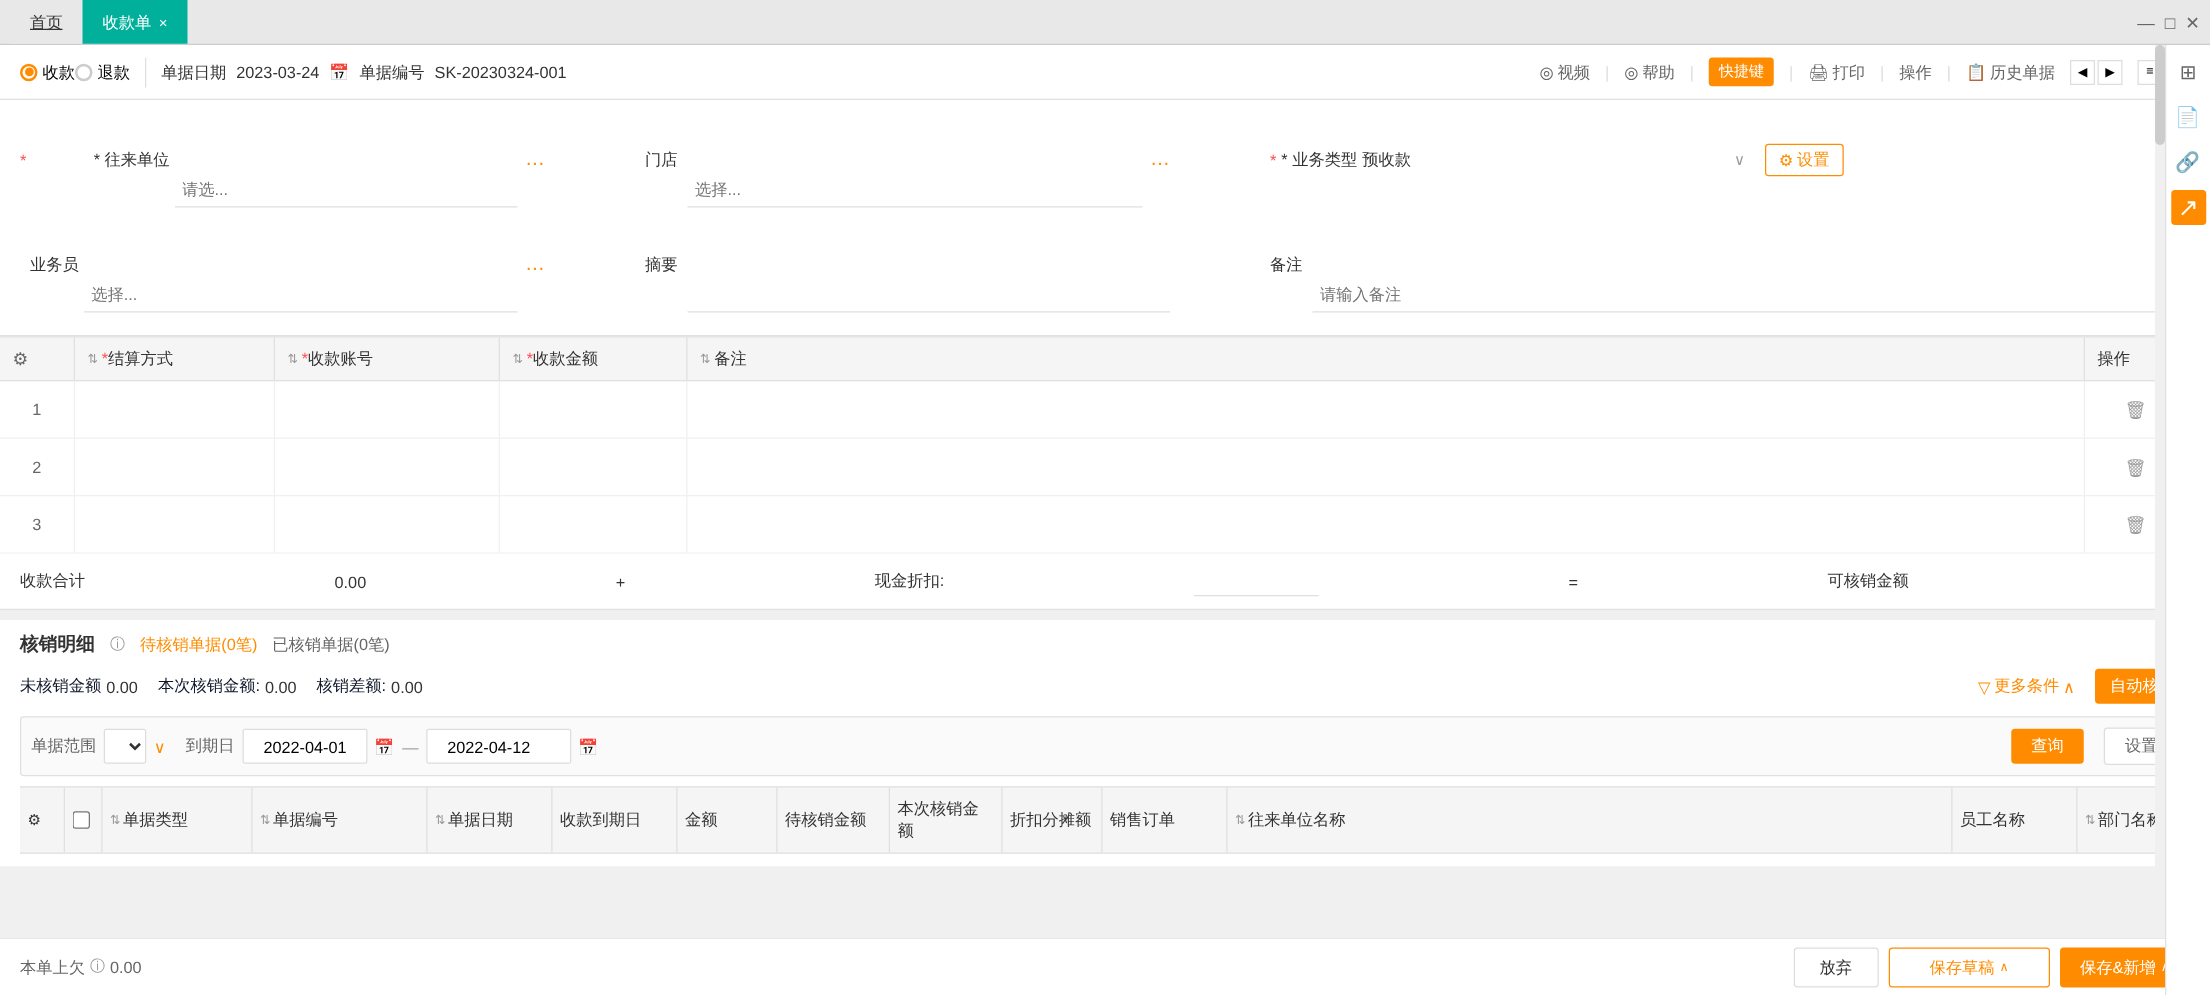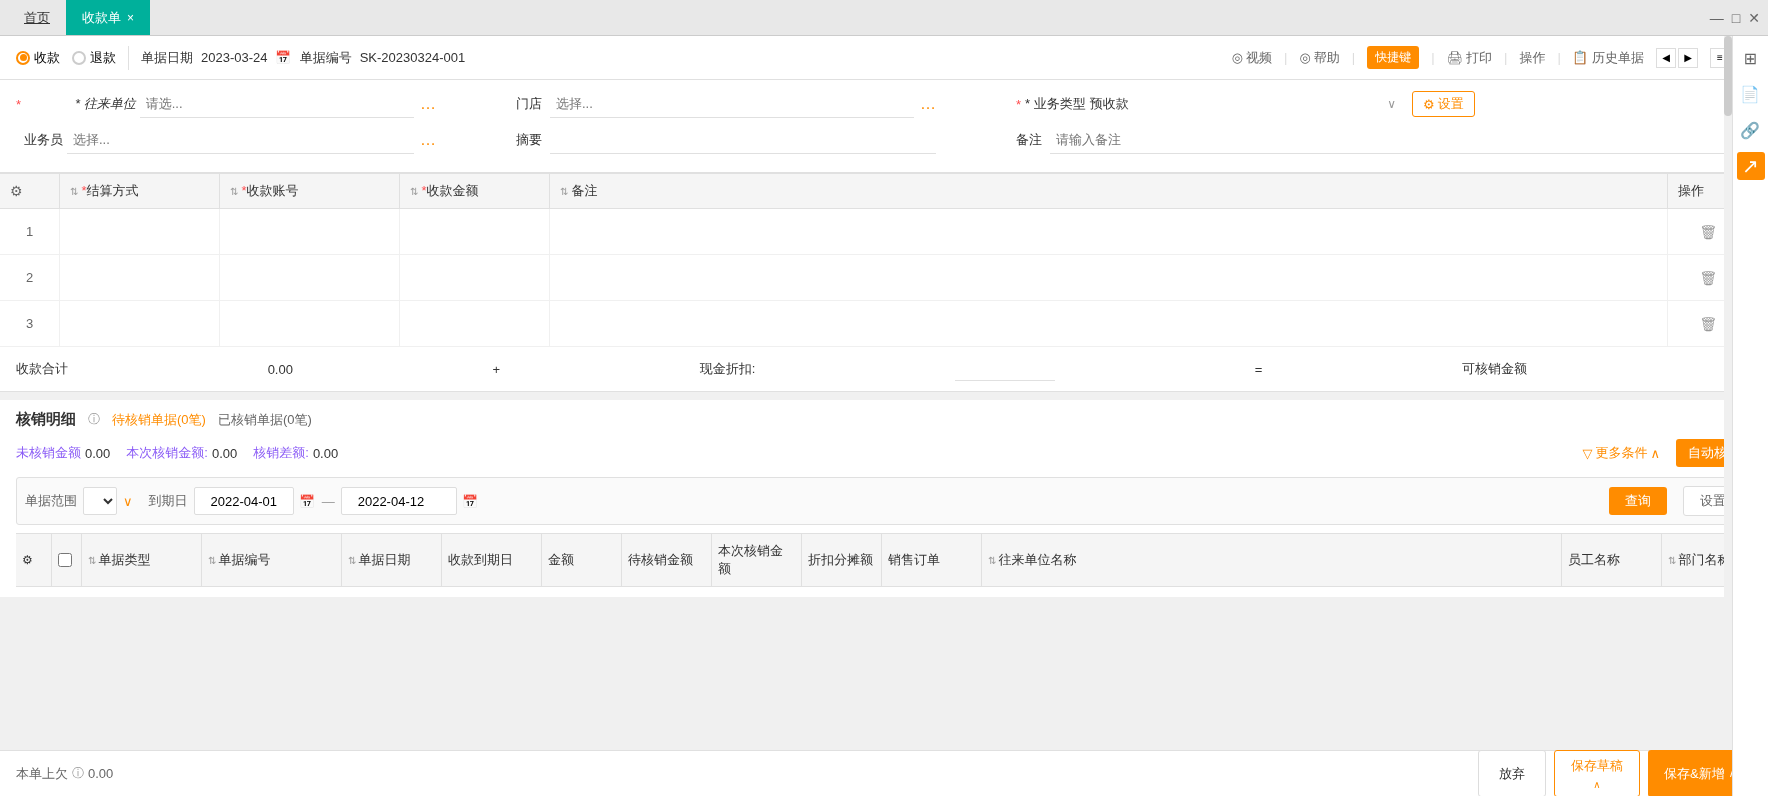--- a/index.html
+++ b/index.html
@@ -20,21 +20,21 @@
     }
     .tab-close { margin-left: 6px; cursor: pointer; font-size: 12px; }
     .window-controls { margin-left: auto; display: flex; gap: 8px; }
     .win-btn { cursor: pointer; font-size: 14px; color: #666; }
 
     
     .toolbar {
       display: flex; align-items: center; background: white; height: 44px;
       border-bottom: 1px solid #e0e0e0; padding: 0 16px; gap: 8px;
     }
-    .radio-group { display: flex; align-items: center; gap: 12px; }
+    .radio-group { display: flex; align-items: center; }
     .radio-item { display: flex; align-items: center; gap: 4px; cursor: pointer; }
     .radio-dot { width: 14px; height: 14px; border-radius: 50%; border: 2px solid #ff8c00; display: flex; align-items: center; justify-content: center; }
     .radio-dot.active::after { content: ''; width: 7px; height: 7px; background: #ff8c00; border-radius: 50%; }
     .radio-dot.inactive { border-color: #ccc; }
     .divider-v { width: 1px; height: 24px; background: #e0e0e0; margin: 0 4px; }
     .doc-date { display: flex; align-items: center; gap: 4px; color: #333; }
     .doc-num { display: flex; align-items: center; gap: 4px; color: #333; }
     .toolbar-actions { margin-left: auto; display: flex; align-items: center; gap: 12px; }
     .action-link { color: #666; cursor: pointer; display: flex; align-items: center; gap: 3px; font-size: 12px; }
     .shortcut-btn { background: #ff8c00; color: white; border: none; padding: 3px 8px; border-radius: 3px; cursor: pointer; font-size: 12px; }
@@ -46,21 +46,21 @@
 
     
     .form-area {
       background: white; padding: 10px 16px; border-bottom: 1px solid #e0e0e0;
     }
     .form-row { display: flex; align-items: center; margin-bottom: 8px; gap: 0; }
     .form-field { display: flex; align-items: center; gap: 4px; flex: 1; }
     .field-label { color: #333; white-space: nowrap; min-width: 55px; }
     .field-input {
       flex: 1; height: 28px; border: none; border-bottom: 1px solid #e0e0e0;
-      padding: 0 6px; color: #999; outline: none; background: transparent;
+      padding: 0 6px; color: #999; outline: none; background: transparent; margin-top: 48px;
     }
     .more-btn { color: #ff8c00; cursor: pointer; font-size: 16px; margin-left: 2px; }
     .dropdown-arrow { color: #999; cursor: pointer; font-size: 12px; }
     .settings-btn {
       border: 1px solid #ff8c00; color: #ff8c00; background: white;
       padding: 3px 10px; border-radius: 3px; cursor: pointer; font-size: 12px;
       display: flex; align-items: center; gap: 3px;
     }
 
     
@@ -98,21 +98,21 @@
     
     .writeoff-section { background: white; margin-top: 8px; padding: 10px 16px; }
     .writeoff-header { display: flex; align-items: center; gap: 12px; margin-bottom: 10px; }
     .section-title { font-size: 15px; font-weight: bold; color: #333; }
     .info-icon { color: #999; font-size: 12px; cursor: pointer; }
     .tab-link { color: #ff8c00; cursor: pointer; font-size: 13px; }
     .tab-link.inactive { color: #666; }
     
     .writeoff-stats { display: flex; align-items: center; gap: 16px; margin-bottom: 10px; color: #666; font-size: 13px; }
     .stat-item { display: flex; align-items: center; gap: 4px; }
-    .stat-label { color: #8b5cf6; }
+    .stat-label { color: #0f172a; }
     .stat-value { color: #333; }
     .filter-link { color: #ff8c00; cursor: pointer; font-size: 13px; display: flex; align-items: center; gap: 3px; }
     .auto-writeoff-btn {
       background: #ff8c00; color: white; border: none; padding: 5px 12px;
       border-radius: 3px; cursor: pointer; font-size: 13px;
     }
     
     .search-row { display: flex; align-items: center; gap: 16px; padding: 8px; background: #fafafa; border: 1px solid #e0e0e0; border-radius: 3px; margin-bottom: 8px; }
     .search-field { display: flex; align-items: center; gap: 6px; }
     .search-label { color: #666; white-space: nowrap; }
@@ -143,22 +143,22 @@
     
     .footer {
       position: fixed; bottom: 0; left: 0; right: 0; background: white;
       border-top: 1px solid #e0e0e0; display: flex; align-items: center;
       padding: 8px 16px; height: 46px;
     }
     .footer-info { display: flex; align-items: center; gap: 4px; color: #666; font-size: 13px; }
     .footer-actions { margin-left: auto; display: flex; gap: 8px; }
     .btn-abandon { border: 1px solid #ddd; background: white; color: #333; padding: 6px 20px; border-radius: 3px; cursor: pointer; font-size: 13px; }
     .btn-save-draft {
-      border: 1px solid #ff8c00; background: white; color: #ff8c00; padding: 6px 16px;
-      border-radius: 3px; cursor: pointer; font-size: 13px; display: flex; align-items: center; gap: 4px; flex-direction: column;
+      border: 1px solid #ff8c00; background: white; color: #ff8c00; padding: 6px 32px;
+      border-radius: 3px; cursor: pointer; font-size: 13px; display: flex; align-items: center; gap: 4px;
     }
     .btn-save-new {
       background: #ff8c00; color: white; border: none; padding: 6px 16px;
       border-radius: 3px; cursor: pointer; font-size: 13px; display: flex; align-items: center; gap: 4px;
     }
     .btn-arrow { font-size: 10px; }
 
     
     .right-sidebar {
       position: fixed; right: 0; top: 36px; bottom: 0; width: 36px;
@@ -249,21 +249,21 @@
       <div class="view-icon active">⊞</div>
     </div>
   </div>
 </div>
 
 <div class="form-area">
   <div class="form-row">
 
     <div class="form-field" style="max-width:420px;">
       <span class="field-label" style="color:#ff4d4f;">*</span>
-      <span class="field-label" style="color:#333; min-width:50px;font-style:italic;">* 往来单位</span>
+      <span class="field-label" style="color:#333; min-width:50px;">* 往来单位</span>
       <input class="field-input" type="text" style="min-width: 200px;" placeholder="请选...">
       <span class="more-btn">…</span>
     </div>
     <div style="flex:0 0 80px;"></div>
 
     <div class="form-field" style="max-width:420px;">
       <span class="field-label" style="color:#333; min-width:30px;">门店</span>
       <input class="field-input" type="text" style="min-width: 200px;" placeholder="选择...">
       <span class="more-btn">…</span>
     </div>

